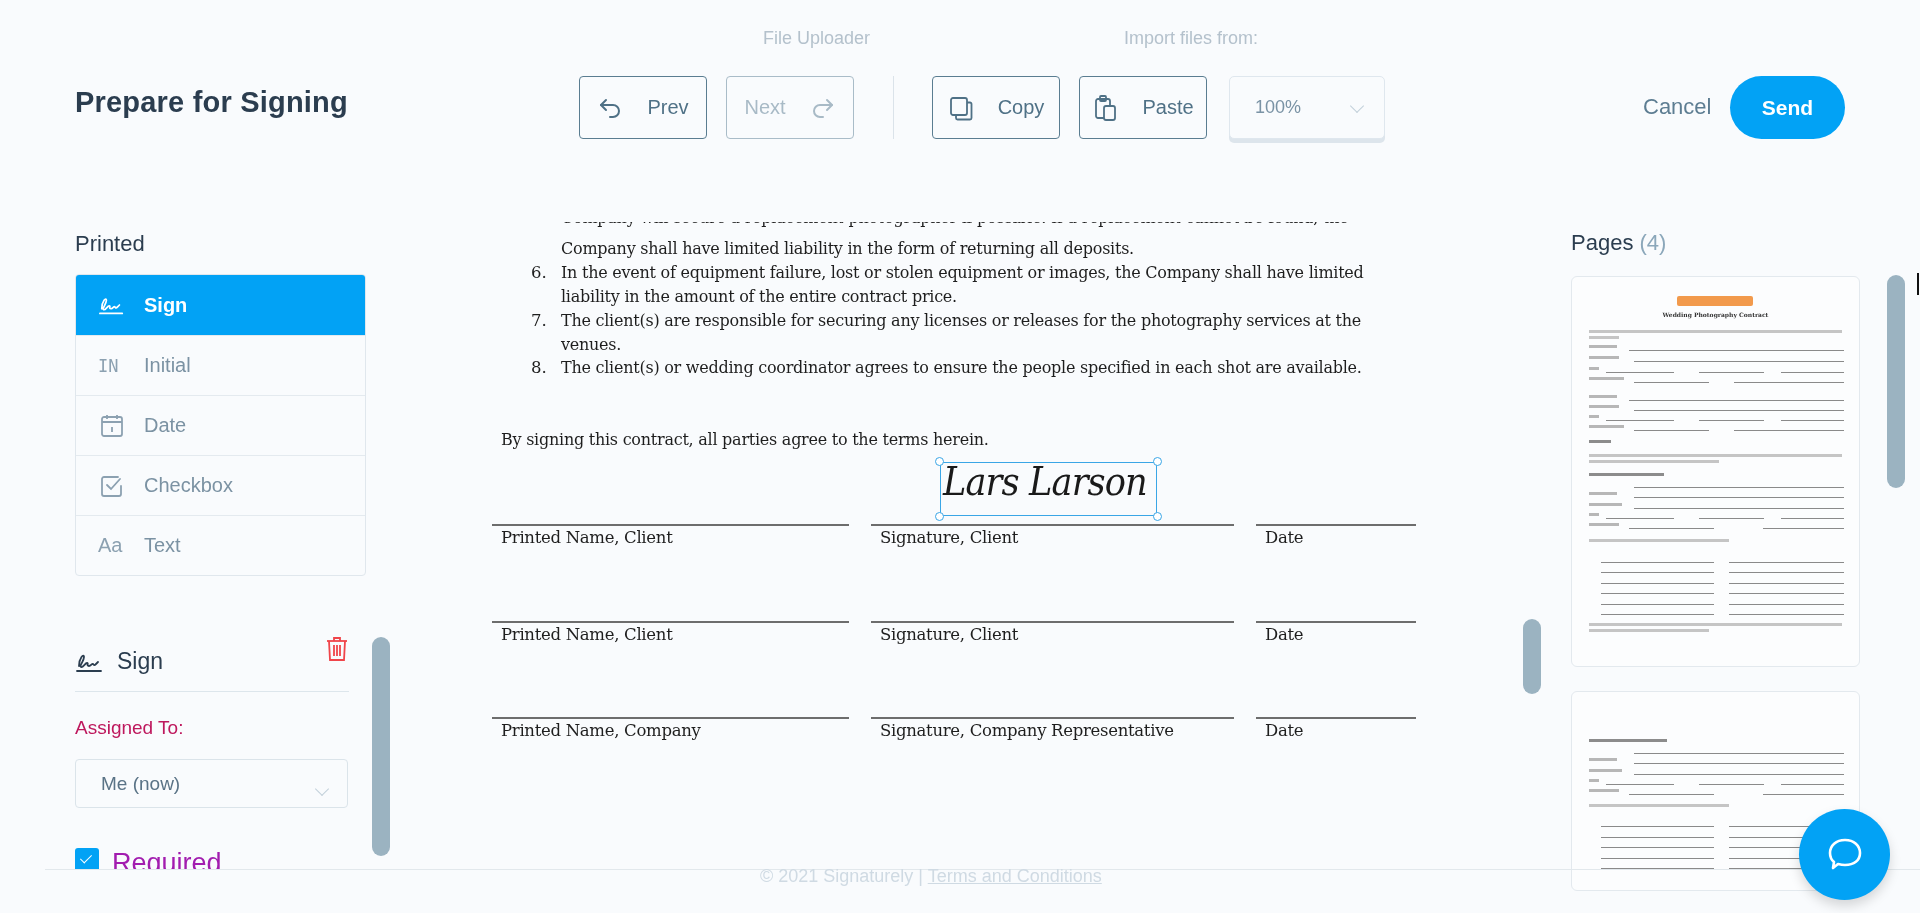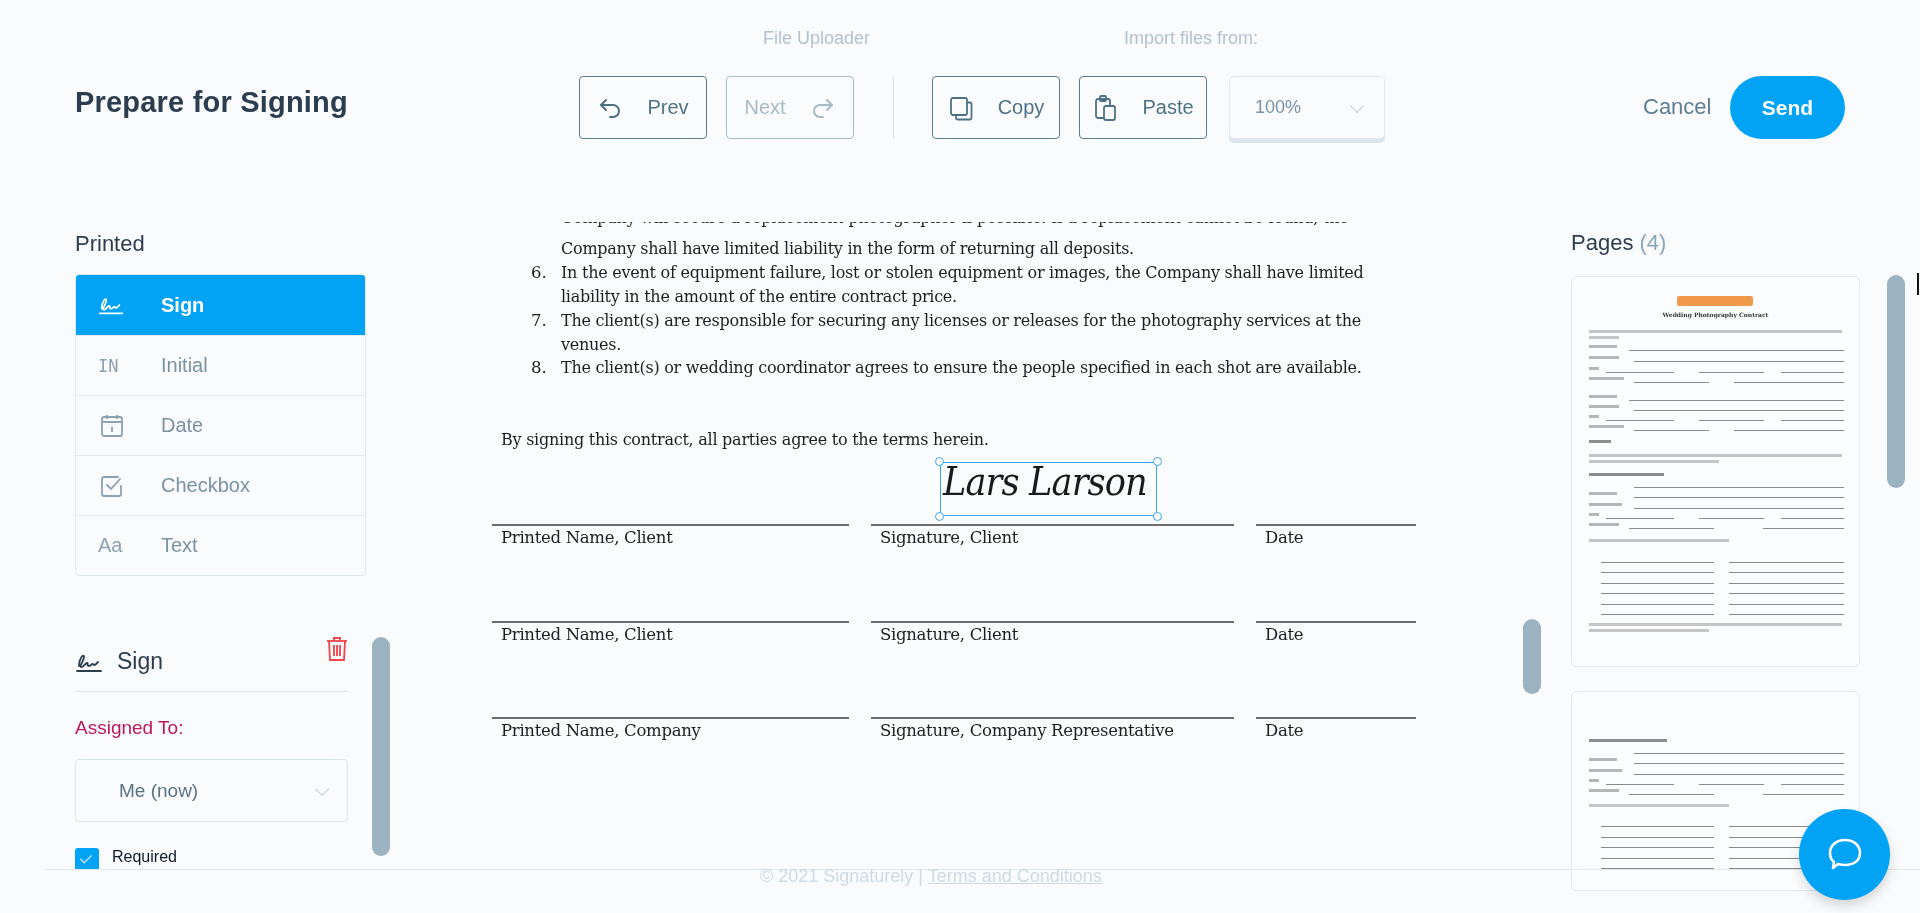--- a/index.html
+++ b/index.html
@@ -28,36 +28,36 @@
   .send-btn { position: absolute; left: 1730px; top: 76px; width: 115px; height: 63px; border-radius: 32px; background: #02a2f5; color: #fff;
               display: flex; align-items: center; justify-content: center; font-size: 21px; font-weight: bold; font-family: "Liberation Sans", sans-serif; cursor: pointer; }
 
   
   .section-title { font-size: 22px; color: #2b3d4f; font-family: "Liberation Sans", sans-serif; }
   .fields-list { position: absolute; left: 75px; top: 274px; width: 291px; border: 1px solid #e0e7ed; border-radius: 4px; background: #f9fbfd; overflow: hidden; }
   .field-item { height: 60px; display: flex; align-items: center; padding-left: 22px; border-top: 1px solid #e4eaef; font-size: 20px; color: #7b92a3;
                 font-family: "Liberation Sans", sans-serif; cursor: pointer; }
   .field-item:first-child { border-top: none; }
   .field-item.active { background: #02a2f5; color: #fff; font-weight: bold; }
-  .field-item .ficon { width: 30px; margin-right: 33px; display: flex; align-items: center; justify-content: flex-start; font-size: 18px; }
+  .field-item .ficon { width: 30px; margin-right: 16px; display: flex; align-items: center; justify-content: flex-start; font-size: 18px; }
   .field-item .ficon svg { width: 28px; height: 28px; }
 
   .sign-prop-head { position: absolute; left: 75px; top: 632px; width: 274px; height: 60px; border-bottom: 1px solid #dde6ec; display: flex; align-items: center; }
   .sign-prop-head .label { font-size: 23px; color: #2b3d4f; margin-left: 12px; font-family: "Liberation Sans", sans-serif; }
   .trash { position: absolute; right: 0; top: 4px; width: 24px; height: 26px; cursor: pointer; }
 
   .assigned-label { left: 75px; top: 717px; font-size: 19px; color: #be185d; font-family: "Liberation Sans", sans-serif; }
-  .assign-select { position: absolute; left: 75px; top: 759px; width: 273px; height: 63px; border: 1px solid #dbe4ea; border-radius: 4px; background: #f9fbfd;
-                   display: flex; align-items: center; padding-left: 43px; font-size: 19px; color: #5a7386; font-family: "Liberation Sans", sans-serif; cursor: pointer; }
+  .assign-select { position: absolute; left: 75px; top: 759px; width: 273px; height: 49px; border: 1px solid #dbe4ea; border-radius: 4px; background: #f9fbfd;
+                   display: flex; align-items: center; padding-left: 25px; font-size: 19px; color: #5a7386; font-family: "Liberation Sans", sans-serif; cursor: pointer; }
   .assign-select .chev { position: absolute; right: 20px; top: 24px; width: 10px; height: 10px; border-right: 1.5px solid #c2d0da; border-bottom: 1.5px solid #c2d0da; transform: rotate(45deg); }
 
   .req-row { position: absolute; left: 75px; top: 848px; height: 21px; overflow: hidden; display: flex; align-items: flex-start; gap: 13px; width: 300px; }
   .checkbox { width: 24px; height: 24px; background: #02a2f5; border-radius: 3px; position: relative; cursor: pointer; }
   .checkbox::after { content: ""; position: absolute; left: 8px; top: 4px; width: 5px; height: 10px; border-right: 1.5px solid #fff; border-bottom: 1.5px solid #fff; transform: rotate(45deg); }
-  .req-label { font-size: 16px; color: #0f172a; font-family: "Liberation Sans", sans-serif; margin-top: 0; }
+  .req-label { font-size: 27px; color: #a21caf; font-family: "Liberation Sans", sans-serif; margin-top: 0; }
 
   .scrollbar { position: absolute; background: #9bb3c1; border-radius: 9px; width: 18px; cursor: pointer; }
 
   
   .doc { position: absolute; left: 480px; top: 222px; width: 960px; height: 647px; overflow: hidden; font-family: "DejaVu Serif", serif; color: #1e1e1e; }
   .doc .line { position: absolute; font-size: 16px; white-space: nowrap; letter-spacing: -0.25px; }
   .doc .num { position: absolute; font-size: 16.5px; }
   .sig-line { position: absolute; height: 2px; background: #6d6d6d; }
   .sig-cap { position: absolute; font-size: 16.5px; white-space: nowrap; letter-spacing: -0.3px; }
 

